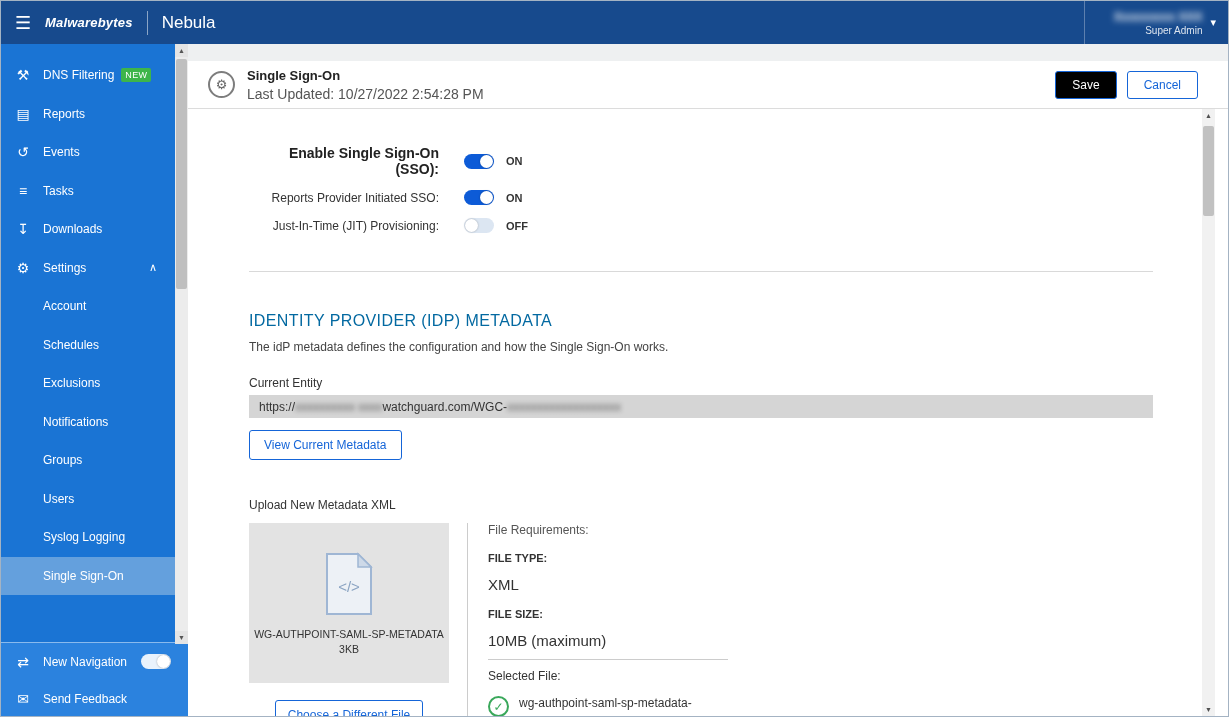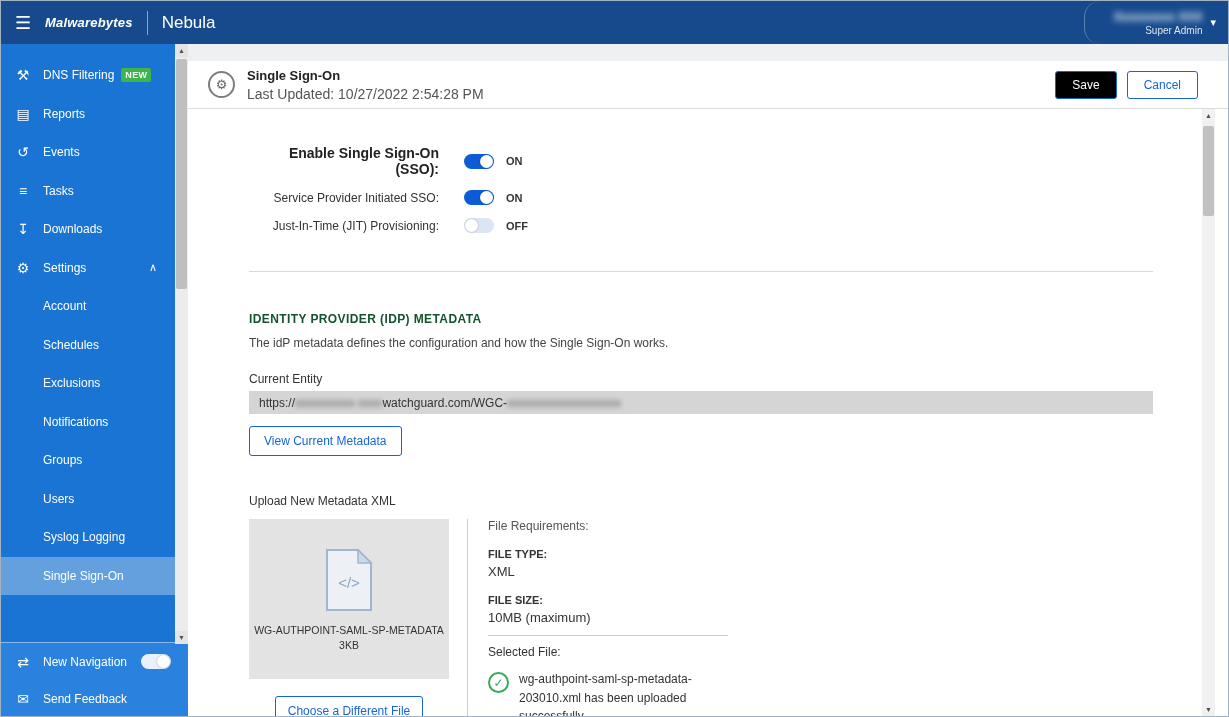--- a/index.html
+++ b/index.html
@@ -6,38 +6,38 @@
   html,body { width:1229px; height:717px; }
   body { font-family:"Liberation Sans", sans-serif; background:#fff; }
   .app { width:1229px; height:717px; border:1px solid #a4b3c3; overflow:hidden; display:flex; flex-direction:column; background:#fff; }
 
   
   .topbar { height:43px; background:#174a8d; display:flex; align-items:center; color:#fff; flex:0 0 43px; }
   .menu-btn { width:44px; text-align:center; font-size:18px; cursor:pointer; }
   .brand { font-size:13px; font-weight:bold; letter-spacing:.2px;font-style:italic; }
   .brand-divider { width:1px; height:24px; background:rgba(255,255,255,.5); margin:0 14px; }
   .product { font-size:17px; font-weight:400; }
-  .account { margin-left:auto; height:100%; border-left:1px solid rgba(255,255,255,.3); display:flex; align-items:center; padding:0 12px 0 14px; min-width:144px;border-radius:16px; }
+  .account { margin-left:auto; height:100%; border-left:1px solid rgba(255,255,255,.3); display:flex; align-items:center; padding:0 12px 0 14px; min-width:144px; }
   .account-names { text-align:right; flex:1; }
   .account-name { font-size:12px; font-weight:bold; filter:blur(3px); opacity:.9; white-space:nowrap; }
   .account-role { font-size:10px; opacity:.85; margin-top:1px; }
   .account-caret { font-size:11px; margin-left:8px; }
 
   
   .body { flex:1; display:flex; min-height:0; }
 
   
   .sidebar { width:187px; background:#1a74d4; position:relative; display:flex; flex-direction:column; flex:0 0 187px; }
   .nav-scroll { height:600px; width:174px; padding-top:12px; overflow:hidden; }
   .nav-item { height:38.5px; display:flex; align-items:center; padding-left:14px; color:#fff; font-size:12px; cursor:pointer; }
   .nav-item .nav-icon { width:16px; margin-right:12px; font-size:14px; text-align:center; flex:0 0 16px; }
   .nav-item.child { padding-left:42px; }
   .nav-item.selected { background:#64a0dd; }
   .nav-item .caret { margin-left:auto; margin-right:18px; font-size:11px; }
-  .badge { background:#3db54a; color:#fff; font-size:9px; font-weight:bold; padding:2px 4px; border-radius:2px; margin-left:7px; letter-spacing:.3px; }
+  .badge { background:#3db54a; color:#fff; font-size:9px; font-weight:normal; padding:2px 4px; border-radius:2px; margin-left:7px; letter-spacing:.3px; }
   .sb-scrollbar { position:absolute; top:0; right:0; width:13px; height:600px; background:#ececec; display:flex; flex-direction:column; align-items:stretch; }
   .sb-arrow { height:13px; font-size:7px; color:#555; text-align:center; line-height:13px; background:#e4e4e4; cursor:pointer; }
   .sb-track { flex:1; position:relative; }
   .sb-thumb { position:absolute; top:2px; left:1px; right:1px; height:230px; background:#bfbfbf; border-radius:2px; cursor:pointer; }
   .nav-footer { height:74px; background:#2b82de; border-top:1px solid rgba(255,255,255,.45); }
   .nav-footer .nav-item { height:37px; }
   .mini-toggle { margin-left:14px; width:30px; height:15px; border-radius:8px; background:#e9f2fc; position:relative; cursor:pointer; }
   .mini-toggle .knob { position:absolute; right:1px; top:1px; width:13px; height:13px; border-radius:50%; background:#fff; box-shadow:0 0 2px rgba(0,0,0,.35); }
 
   
@@ -59,39 +59,39 @@
   .toggle-row.first .toggle-label { font-size:14px; font-weight:600; color:#222; }
   .toggle { width:30px; height:15px; border-radius:8px; position:relative; cursor:pointer; flex:0 0 30px; }
   .toggle.on { background:#0d5bd7; }
   .toggle.off { background:#dce6f2; }
   .toggle .knob { position:absolute; top:1px; width:13px; height:13px; border-radius:50%; background:#fff; box-shadow:0 0 2px rgba(0,0,0,.3); }
   .toggle.on .knob { right:1px; }
   .toggle.off .knob { left:1px; }
   .toggle-state { font-size:11px; font-weight:bold; color:#333; margin-left:12px; }
 
   .hr { width:904px; border:none; border-top:1px solid #d9d9d9; margin-top:38px; }
-  .idp-heading { margin-top:40px; font-size:12px; font-weight:bold; color:#14532d; letter-spacing:.4px; }
+  .idp-heading { margin-top:40px; font-size:16px; font-weight:normal; color:#0369a1; letter-spacing:.4px; }
   .idp-desc { margin-top:10px; font-size:12px; color:#444; }
   .entity-label { margin-top:22px; font-size:12px; color:#333; }
   .entity-field { margin-top:5px; width:904px; height:23px; background:#d5d5d5; display:flex; align-items:center; padding:0 10px; font-size:12px; color:#333; }
   .redacted { filter:blur(2.6px); opacity:.75; }
   .view-btn { margin-top:12px; padding:7px 14px; }
 
   .upload-label { margin-top:38px; font-size:12px; color:#333; }
   .upload-section { margin-top:11px; display:flex; align-items:stretch; }
   .upload-left { width:200px; }
   .upload-card { width:200px; height:160px; background:#e3e3e3; display:flex; flex-direction:column; align-items:center; justify-content:center; text-align:center; padding:0 4px; overflow:hidden; }
   .upload-file-name { font-size:10.5px; color:#333; margin-top:12px; white-space:nowrap; }
   .upload-file-size { font-size:10.5px; color:#333; margin-top:3px; }
   .choose-btn { display:block; margin:17px auto 0; padding:7px 12px; }
   .v-divider { width:1px; background:#ccc; margin-left:18px; margin-right:20px; min-height:218px; }
   .req-col { width:240px; font-size:11px; color:#333; }
   .req-title { font-size:12px; color:#555; }
   .req-label { font-weight:bold; margin-top:15px; font-size:11px; }
-  .req-value { margin-top:4px; font-size:13px; }
+  .req-value { margin-top:12px; font-size:15px; }
   .req-hr { border:none; border-top:1px solid #ccc; margin-top:10px; width:240px; }
   .sel-label { margin-top:9px; font-size:12px; color:#333; }
   .success-row { display:flex; margin-top:11px; }
   .check-circle { width:21px; height:21px; border:2px solid #3aa85b; border-radius:50%; color:#3aa85b; font-size:12px; display:flex; align-items:center; justify-content:center; flex:0 0 21px; margin-right:10px; margin-top:2px; }
   .success-msg { font-size:12px; color:#333; width:178px; line-height:1.55; }
 
   
   .main-scrollbar { position:absolute; top:65px; bottom:0; right:13px; width:13px; background:#f1f1f1; display:flex; flex-direction:column; }
   .ms-arrow { height:13px; background:#f1f1f1; color:#505050; font-size:7px; text-align:center; line-height:13px; cursor:pointer; }
   .ms-track { flex:1; position:relative; }
@@ -218,21 +218,21 @@
 
         
         <div class="toggle-row first">
           <span class="toggle-label">Enable Single Sign-On (SSO):</span>
           <span class="toggle on">
               <span class="knob"></span>
             </span>
           <span class="toggle-state">ON</span>
         </div>
         <div class="toggle-row">
-          <span class="toggle-label">Service Provider Initiated SSO:</span>
+          <span class="toggle-label">Reports Provider Initiated SSO:</span>
           <span class="toggle on">
               <span class="knob"></span>
             </span>
           <span class="toggle-state">ON</span>
         </div>
         <div class="toggle-row">
           <span class="toggle-label">Just-In-Time (JIT) Provisioning:</span>
           <span class="toggle off">
               <span class="knob"></span>
             </span>

